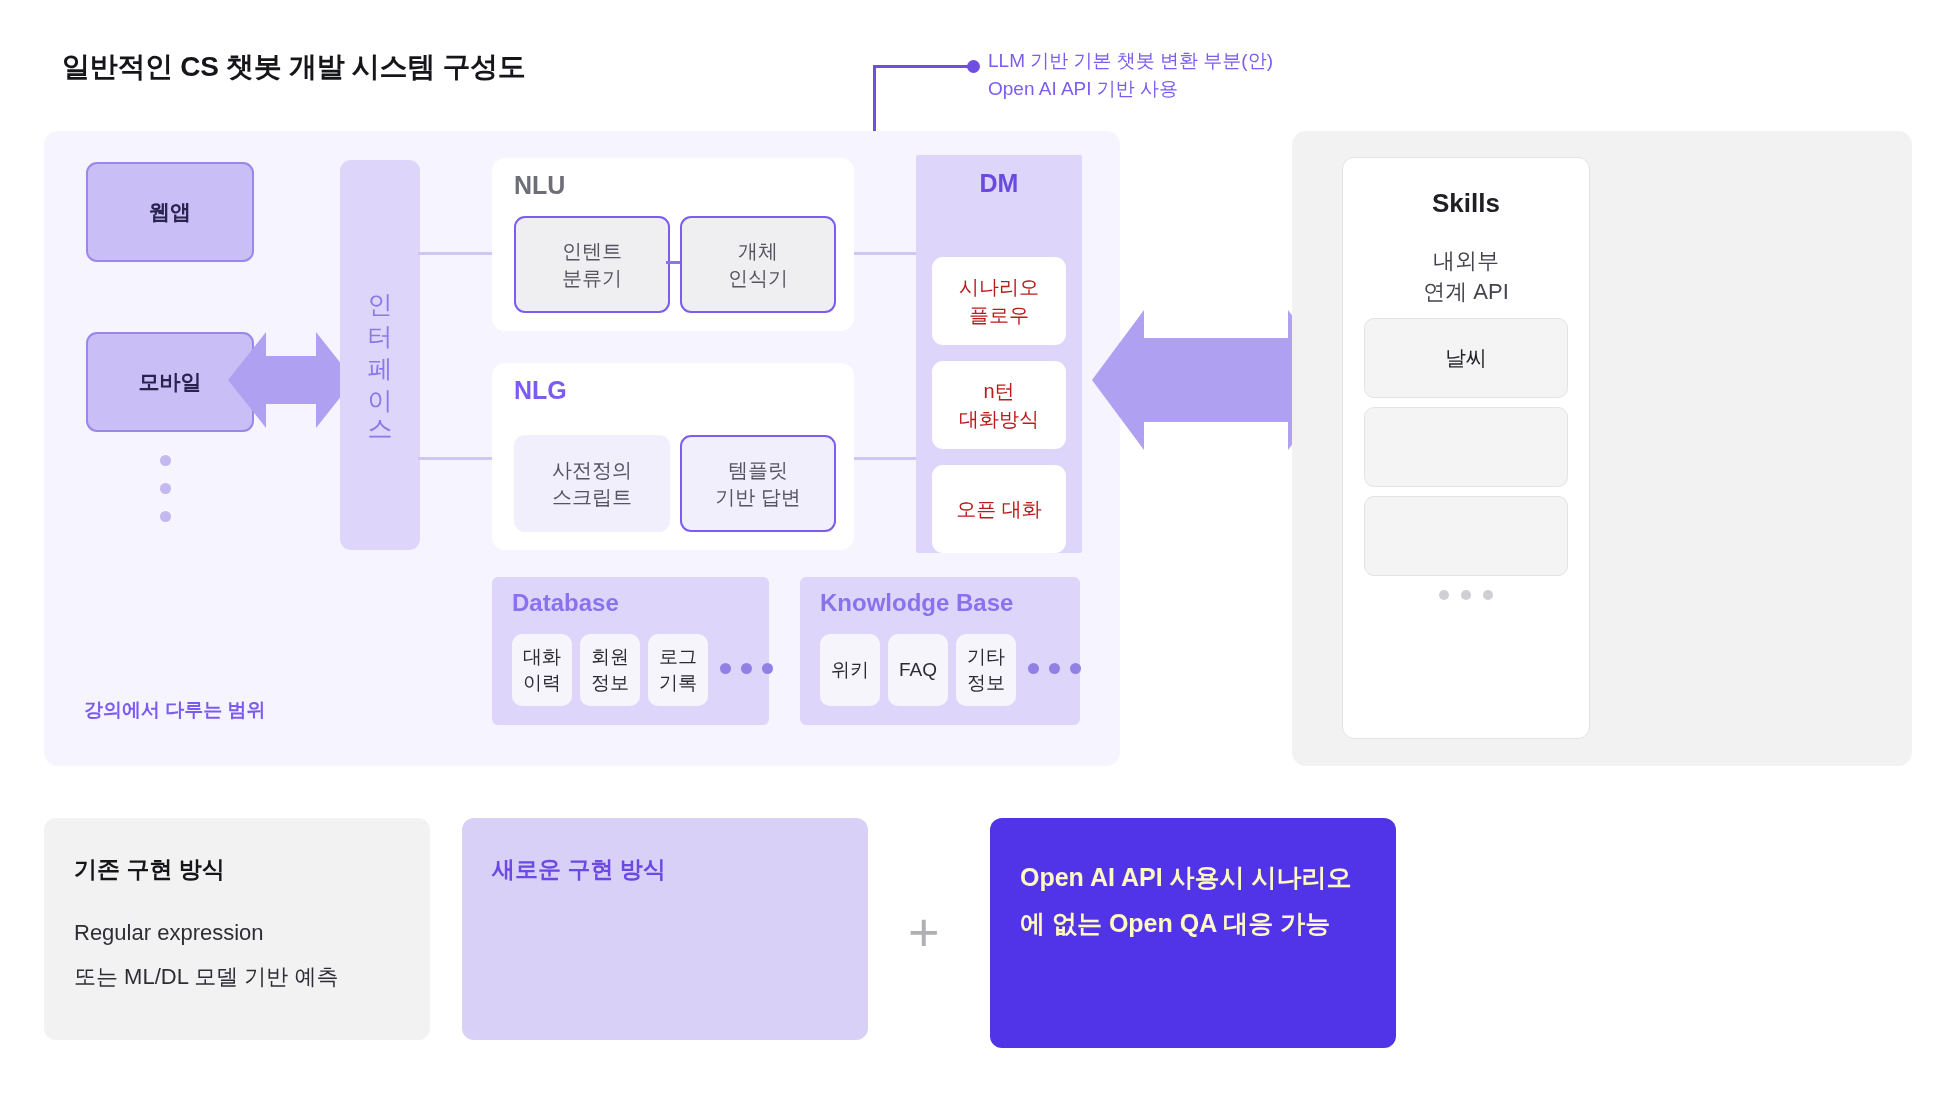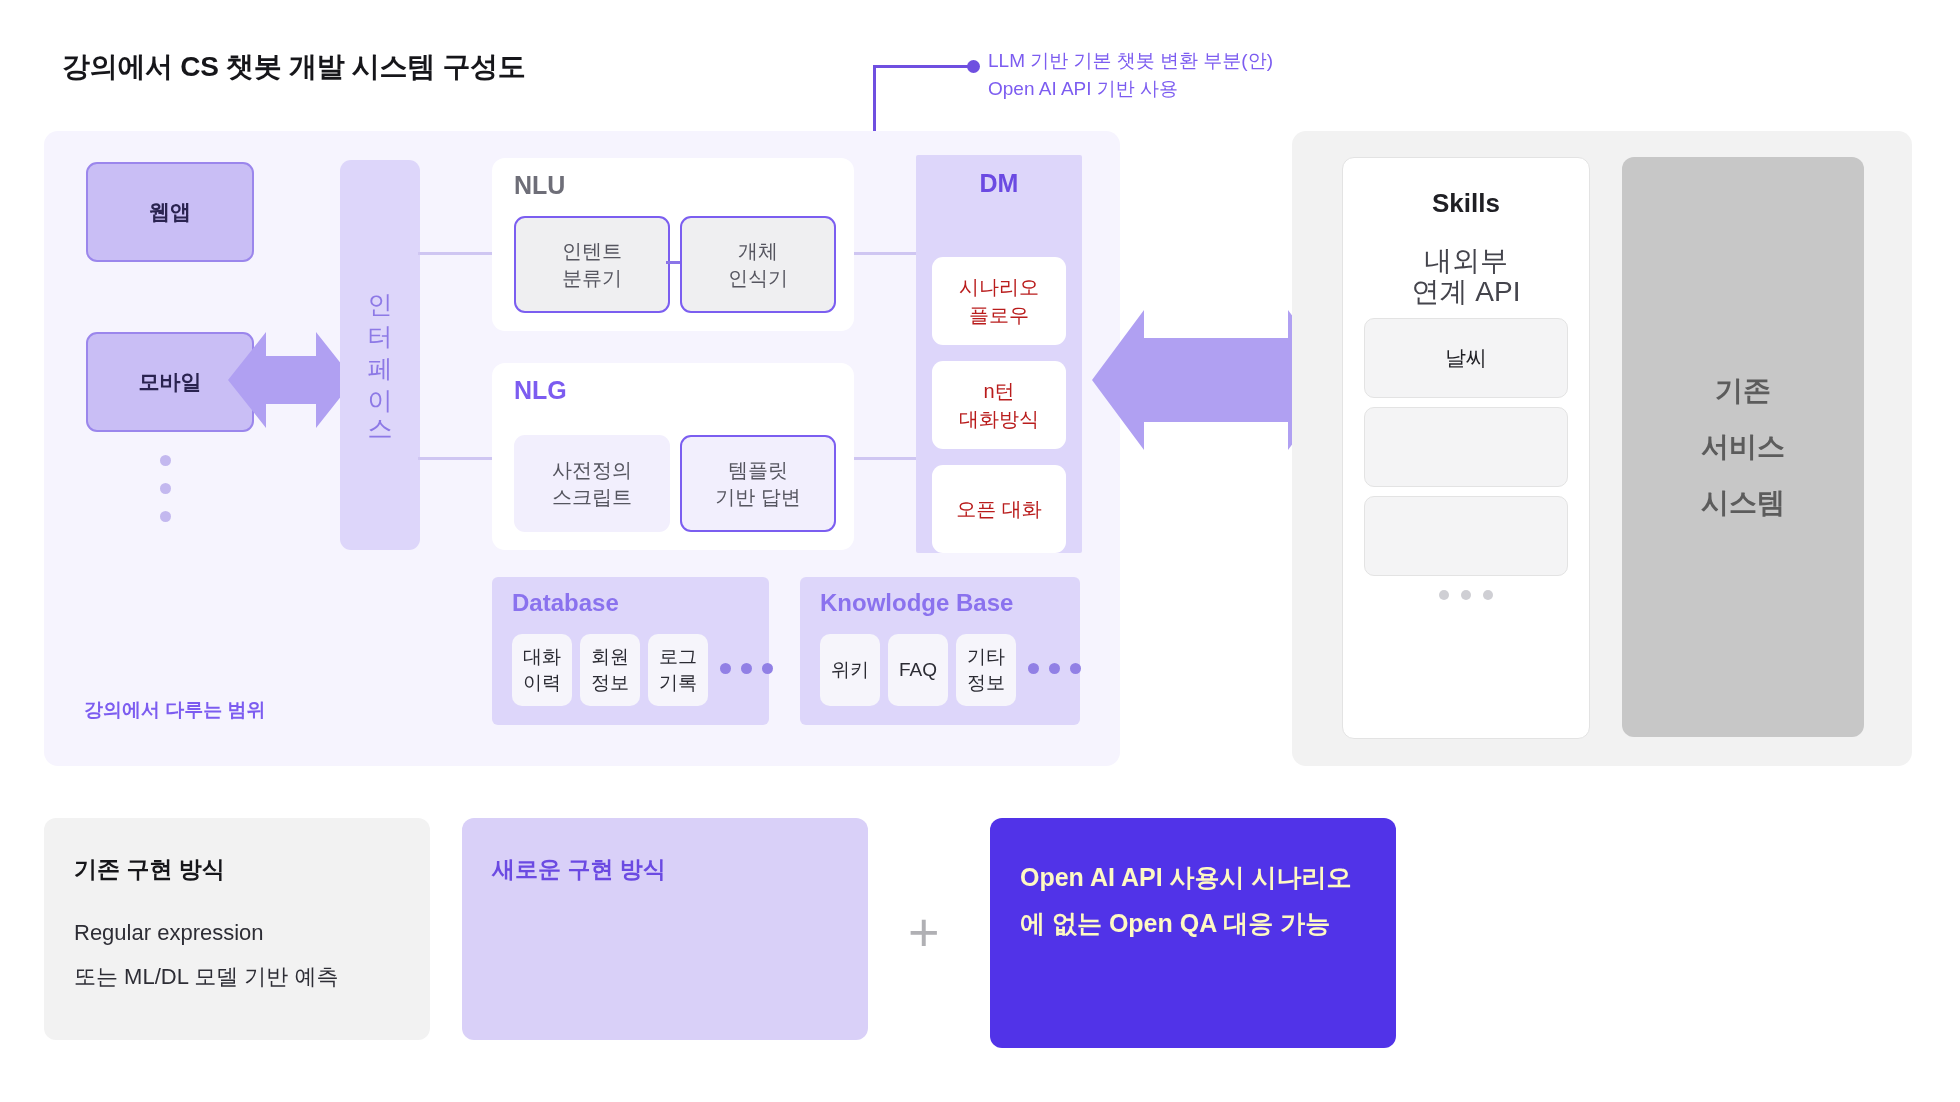--- a/index.html
+++ b/index.html
@@ -320,21 +320,21 @@
     text-align: center;
     font-size: 26px;
     font-weight: bold;
     color: #1f1f24;
   }
   #skills-sub {
     position: absolute;
     left: 0; top: 87px;
     width: 100%;
     text-align: center;
-    font-size: 28px;
+    font-size: 22px;
     line-height: 31px;
     color: #44444c;
     white-space: pre-line;
   }
   .skill-slot {
     position: absolute;
     left: 21px;
     width: 202px;
     height: 78px;
     background: #f4f4f5;
@@ -416,21 +416,21 @@
     font-weight: 300;
     color: #b0b0b4;
     line-height: 1;
   }
 </style>
 </head>
 <body>
 
 <div class="stage">
 
-  <div id="page-title">강의에서 CS 챗봇 개발 시스템 구성도</div>
+  <div id="page-title">일반적인 CS 챗봇 개발 시스템 구성도</div>
 
   <div id="callout-dot"></div>
   <div class="callout-line" id="callout-h1"></div>
   <div class="callout-line" id="callout-v1"></div>
   <div class="callout-line" id="callout-h2"></div>
   <div class="callout-line" id="callout-h3"></div>
   <div id="callout-text">LLM 기반 기본 챗봇 변환 부분(안)
 Open AI API 기반 사용</div>
 
   <div id="scope-panel"></div>
@@ -525,23 +525,20 @@
     <div class="skill-slot" id="skill-0">날씨</div>
     <div class="skill-slot" id="skill-1"></div>
     <div class="skill-slot" id="skill-2"></div>
     <div id="skills-dots">
       <span></span>
         <span></span>
         <span></span>
     </div>
   </div>
 
-  <div id="legacy-card">기존
-서비스
-시스템</div>
 
   <div class="legend-card" id="legend-0">
     <div class="legend-title">기존 구현 방식</div>
     <div class="legend-body">Regular expression
 또는 ML/DL 모델 기반 예측</div>
   </div>
 
   <div class="legend-card" id="legend-1">
     <div class="legend-title">새로운 구현 방식</div>
   </div>

